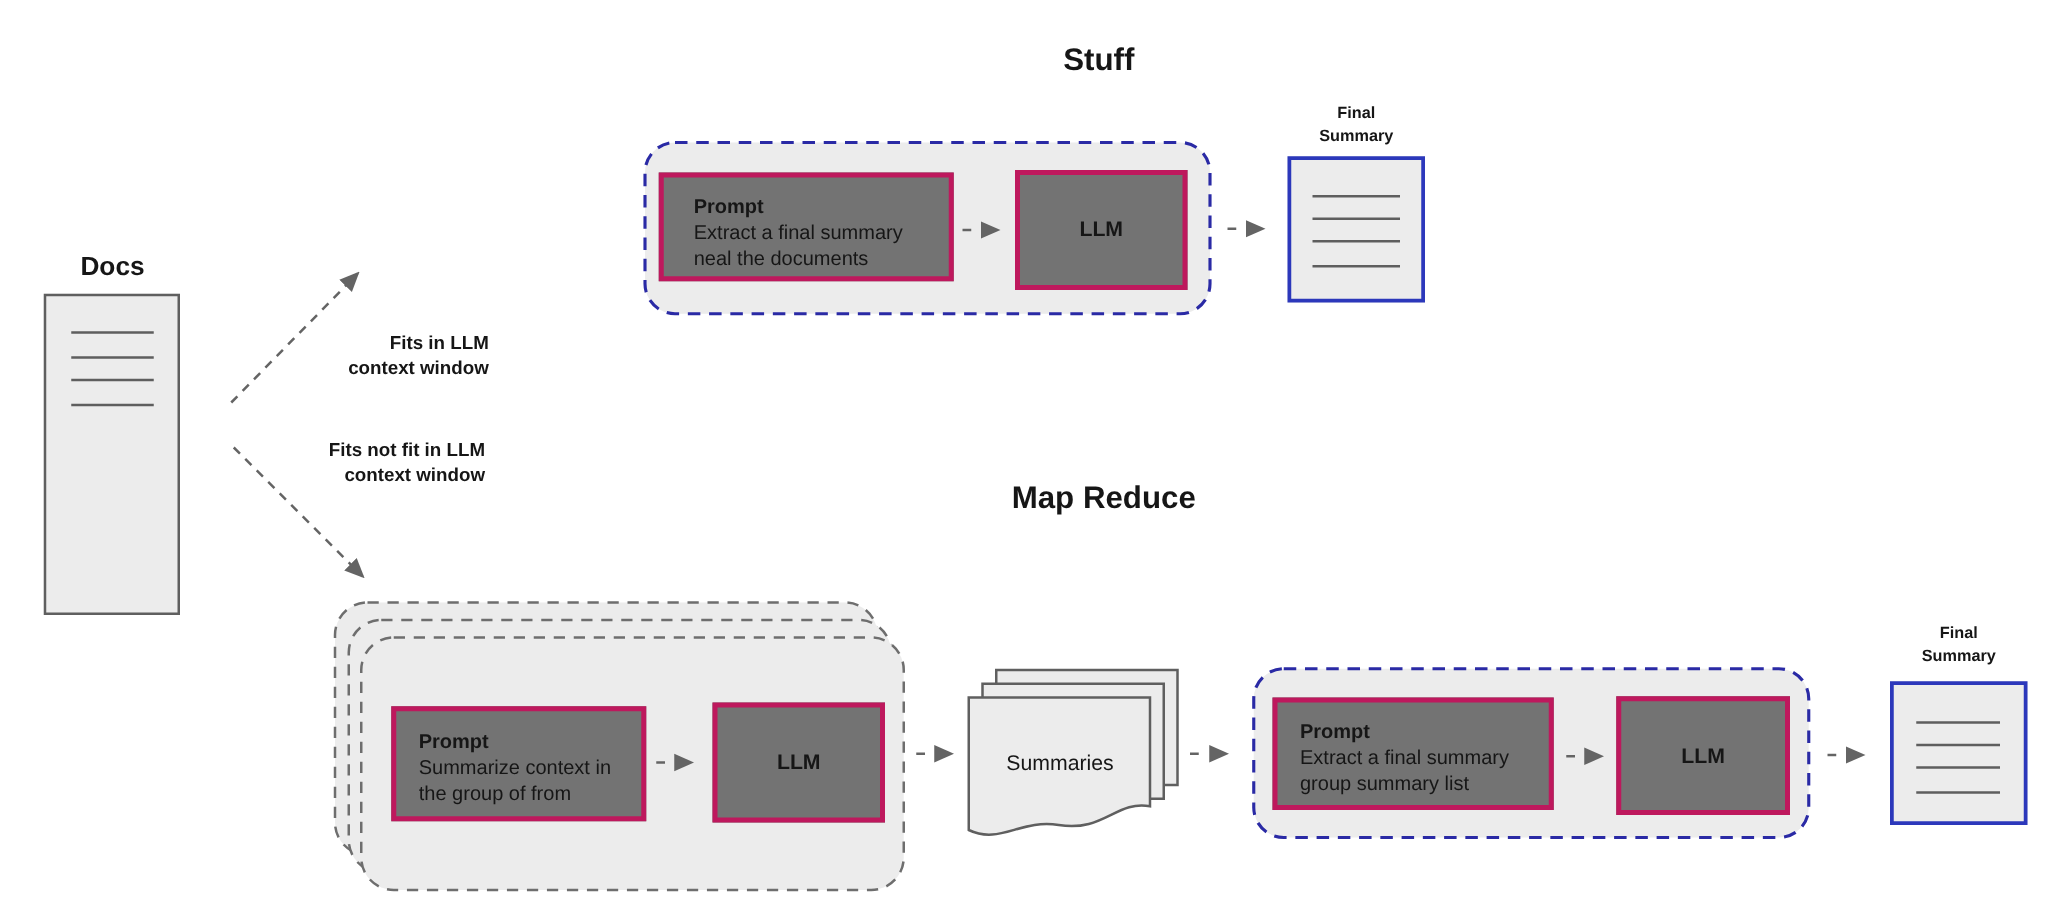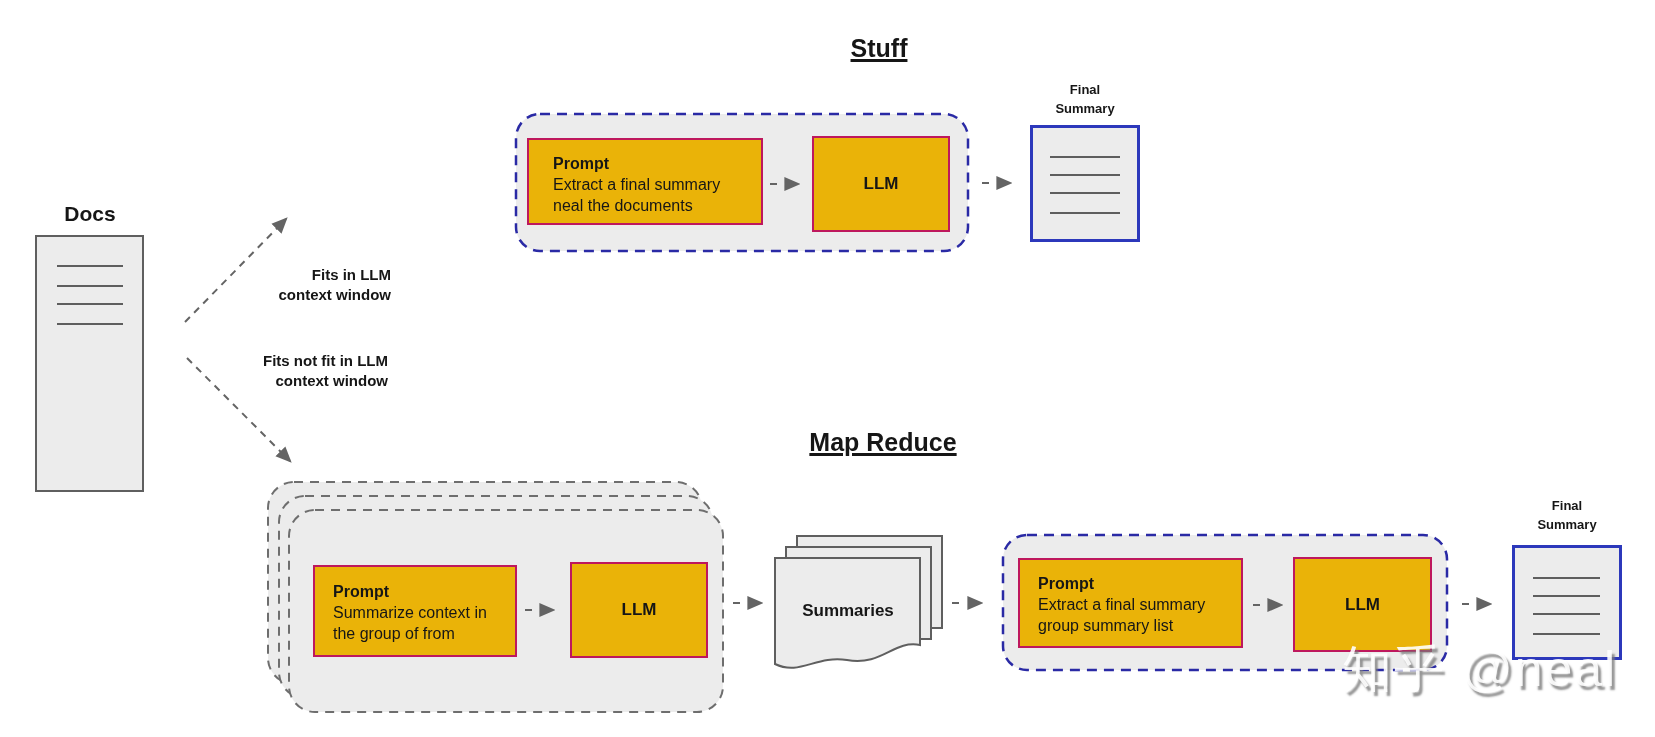--- a/index.html
+++ b/index.html
@@ -7,38 +7,38 @@
   .canvas { position:relative; width:1655px; height:737px; background:#ffffff; overflow:hidden; }
   .layer { position:absolute; left:0; top:0; }
 
   
   .stack    { fill:#ececec; stroke:#6e6e6e; stroke-width:2; stroke-dasharray:9 7; }
   .bluedash { fill:#ececec; stroke:#2a2aa5; stroke-width:2.5; stroke-dasharray:10 7; }
   .page     { fill:#ececec; stroke:#5f5f5f; stroke-width:2; }
   line.dash { stroke:#646464; stroke-width:2; }
   line.diag { stroke-dasharray:7 6; }
   line.short{ stroke-dasharray:7 40; }
-  .section-title { position:absolute; font-size:25px; font-weight:bold; text-decoration:underline; text-decoration-thickness:2.5px; text-align:center; }
+  .section-title { position:absolute; font-size:25px; font-weight:bold; text-decoration-thickness:2.5px; text-align:center; }
   .label-docs { position:absolute; left:35px; top:202px; width:110px; text-align:center; font-size:21px; font-weight:bold; }
   .edge-label { position:absolute; text-align:right; font-weight:bold; font-size:15px; line-height:20px; }
   .edge-label span { display:block; }
 
-  .box { position:absolute; box-sizing:border-box; background:#eab308; border:2px solid #be185d; }
+  .box { position:absolute; box-sizing:border-box; background:#737373; border:4px solid #be185d; }
   .prompt { font-size:16px; line-height:21px; }
   .prompt .ph { font-weight:bold; }
   .llm { display:flex; align-items:center; justify-content:center; font-size:17px; font-weight:bold; }
 
   .doc-frame { position:absolute; box-sizing:border-box; background:#ececec; }
   .doc-frame.gray { border:2px solid #5f5f5f; }
   .doc-frame.blue { border:3px solid #2c38bb; }
   .doc-line { position:absolute; height:2px; background:#5e5e5e; }
 
   .fs-label { position:absolute; text-align:center; font-size:13px; font-weight:bold; line-height:19px; }
   .fs-label span { display:block; }
-  .summaries-label { position:absolute; text-align:center; font-size:17px; font-weight:bold; }
+  .summaries-label { position:absolute; text-align:center; font-size:17px; font-weight:normal; }
 
   .watermark { position:absolute; left:1342px; top:636px; white-space:nowrap;
                font-size:50px; letter-spacing:2px;
                color:rgba(255,255,255,0.9);
                text-shadow:3px 4px 2px rgba(122,122,122,0.8);
                z-index:9; }
 </style>
 </head>
 <body>
 
@@ -105,21 +105,21 @@
     <span>Final</span>
     <span>Summary</span>
   </div>
   <div class="doc-frame blue" style="left:1030px;top:125px;width:110px;height:117px;">
     <i class="doc-line" style="left:17px;top:28px;width:70px;"></i>
     <i class="doc-line" style="left:17px;top:46px;width:70px;"></i>
     <i class="doc-line" style="left:17px;top:64px;width:70px;"></i>
     <i class="doc-line" style="left:17px;top:84px;width:70px;"></i>
   </div>
 
-  <div class="section-title" style="left:798px;top:384px;width:170px;margin-top:44px;">Map Reduce</div>
+  <div class="section-title" style="left:798px;top:384px;width:170px;">Map Reduce</div>
 
   <div class="box prompt" style="left:313px;top:565px;width:204px;height:92px;padding:14px 4px 0 18px;">
     <div class="ph">Prompt</div>
     <div>Summarize context in</div>
     <div>the group of from</div>
   </div>
 
   <div class="box llm" style="left:570px;top:562px;width:138px;height:96px;">LLM</div>
 
   <div class="summaries-label" style="left:775px;top:601px;width:146px;">Summaries</div>
@@ -136,15 +136,14 @@
     <span>Final</span>
     <span>Summary</span>
   </div>
   <div class="doc-frame blue" style="left:1512px;top:545px;width:110px;height:115px;">
     <i class="doc-line" style="left:18px;top:29px;width:67px;"></i>
     <i class="doc-line" style="left:18px;top:47px;width:67px;"></i>
     <i class="doc-line" style="left:18px;top:65px;width:67px;"></i>
     <i class="doc-line" style="left:18px;top:85px;width:67px;"></i>
   </div>
 
-  <div class="watermark">知乎 @neal</div>
 
 </div>
 
 </body></html>

